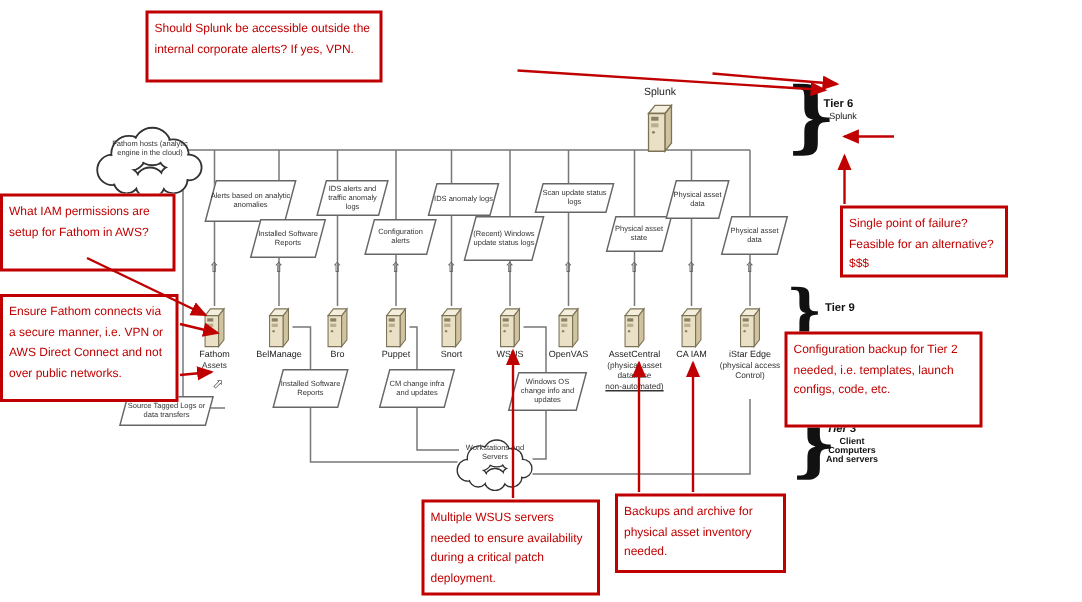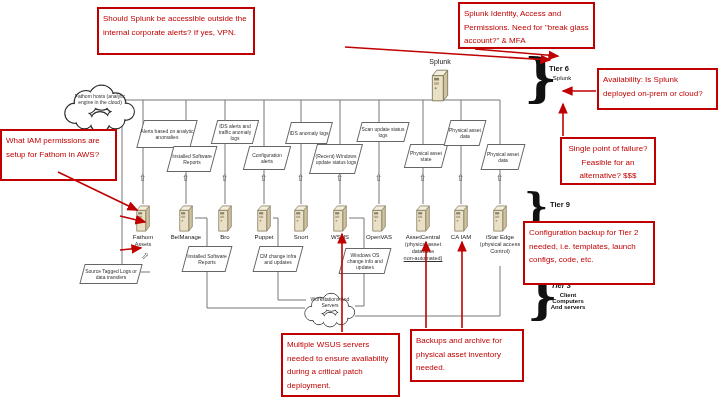--- a/index.html
+++ b/index.html
@@ -273,21 +273,20 @@
   <div class="tier-sub" style="left:549px;top:75px;width:26px;">Splunk</div>
 
   <div class="brace" style="left:524px;top:188px;font-size:38px;line-height:38px;">}</div>
   <div class="tier-title" style="left:550px;top:200px;">Tier 9</div>
 
   <div class="brace" style="left:527px;top:272px;font-size:48px;line-height:48px;">}</div>
   <div class="tier-title" style="left:551px;top:281px;font-style:italic;">Tier 3</div>
   <div class="tier-sub" style="left:546px;top:292px;width:44px;font-weight:bold;">Client Computers And servers</div>
 
   <div class="callout" style="left:97px;top:7px;width:158px;height:48px;">Should Splunk be accessible outside the internal corporate alerts? If yes, VPN.</div>
-  <div class="callout" style="left:458px;top:2px;width:137px;height:47px;">Splunk Identity, Access and Permissions. Need for "break glass account?" &amp; MFA</div>
-  <div class="callout" style="left:597px;top:68px;width:121px;height:42px;">Availability: Is Splunk deployed on-prem or cloud?</div>
-  <div class="callout" style="left:560px;top:137px;width:96px;height:48px;text-align:center;">Single point of failure? Feasible for an alternative? $$$</div>
+  <div class="callout" style="left:560px;top:137px;width:112px;height:48px;">Single point of failure? Feasible for an alternative? $$$</div>
   <div class="callout" style="left:0px;top:129px;width:117px;height:52px;">What IAM permissions are setup for Fathom  in AWS?</div>
+  <div class="callout" style="left:0px;top:196px;width:119px;height:72px;">Ensure Fathom connects via a secure manner, i.e. VPN or AWS Direct Connect and not over public networks.</div>
   <div class="callout" style="left:281px;top:333px;width:119px;height:64px;">Multiple WSUS servers needed to ensure availability during a critical patch deployment.</div>
   <div class="callout" style="left:410px;top:329px;width:114px;height:53px;">Backups and archive for physical asset inventory needed.</div>
   <div class="callout" style="left:523px;top:221px;width:132px;height:64px;">Configuration backup for Tier 2 needed, i.e. templates, launch configs, code, etc.</div>
 
 </div>
 
 </body></html>

